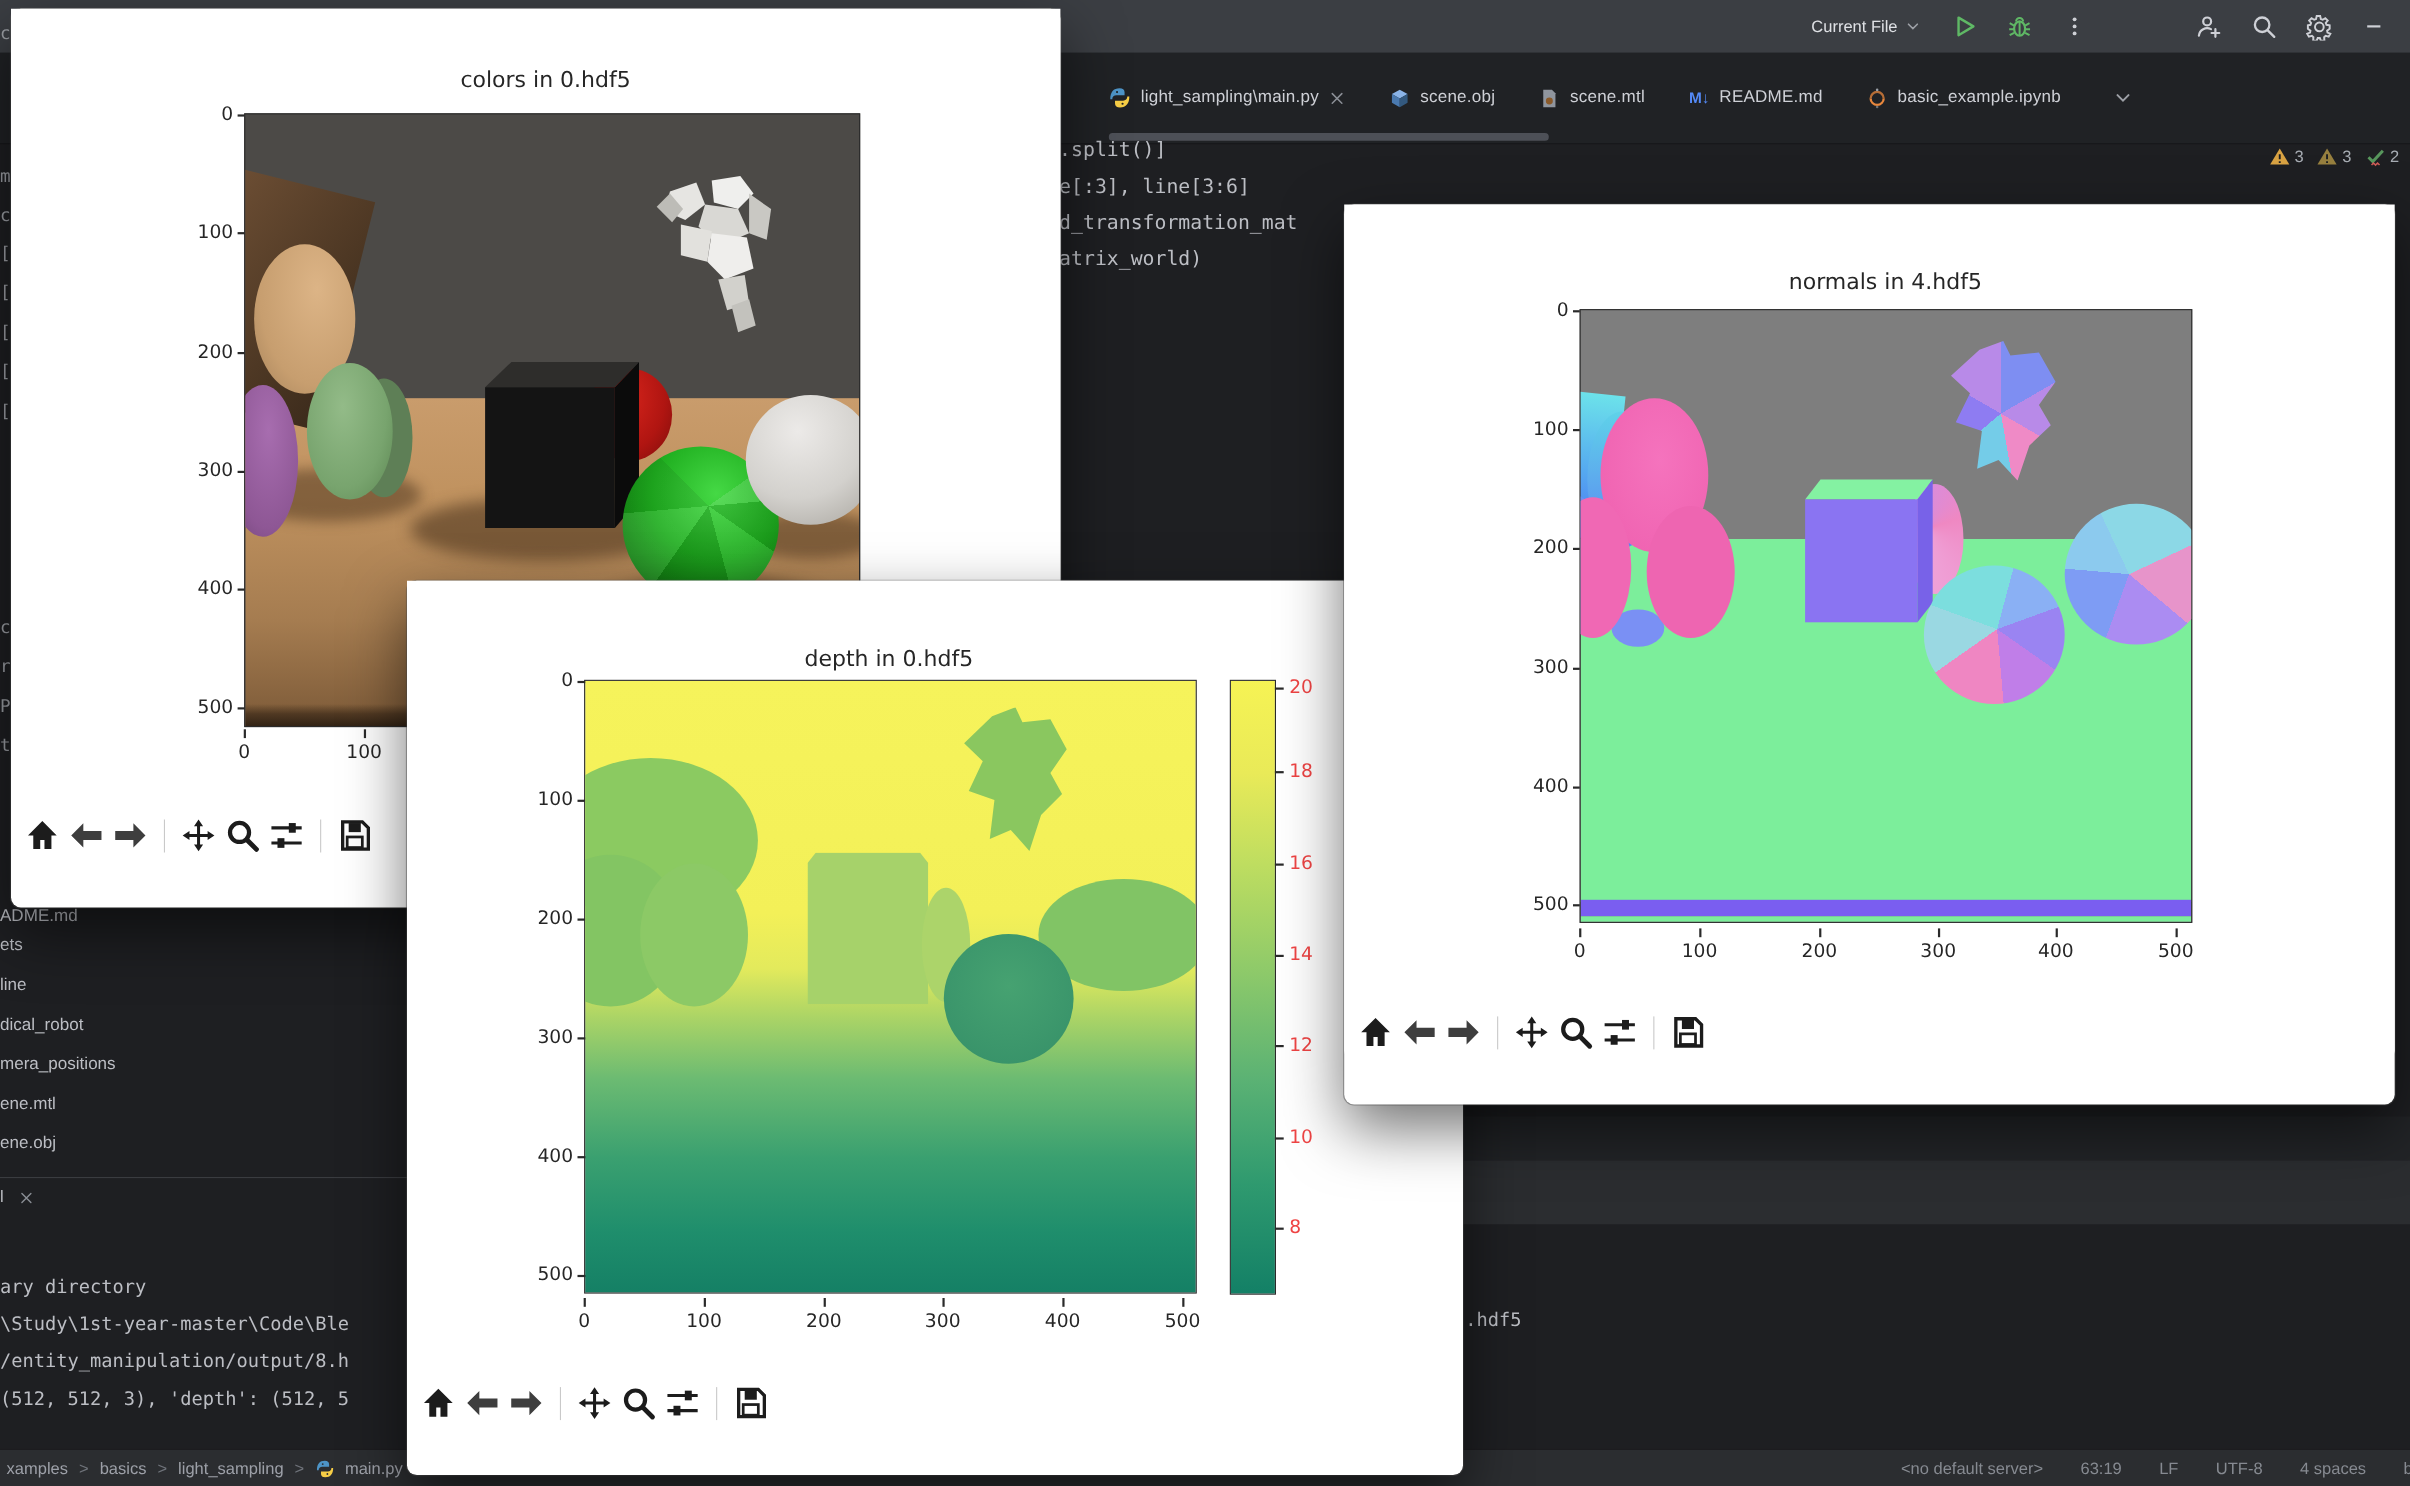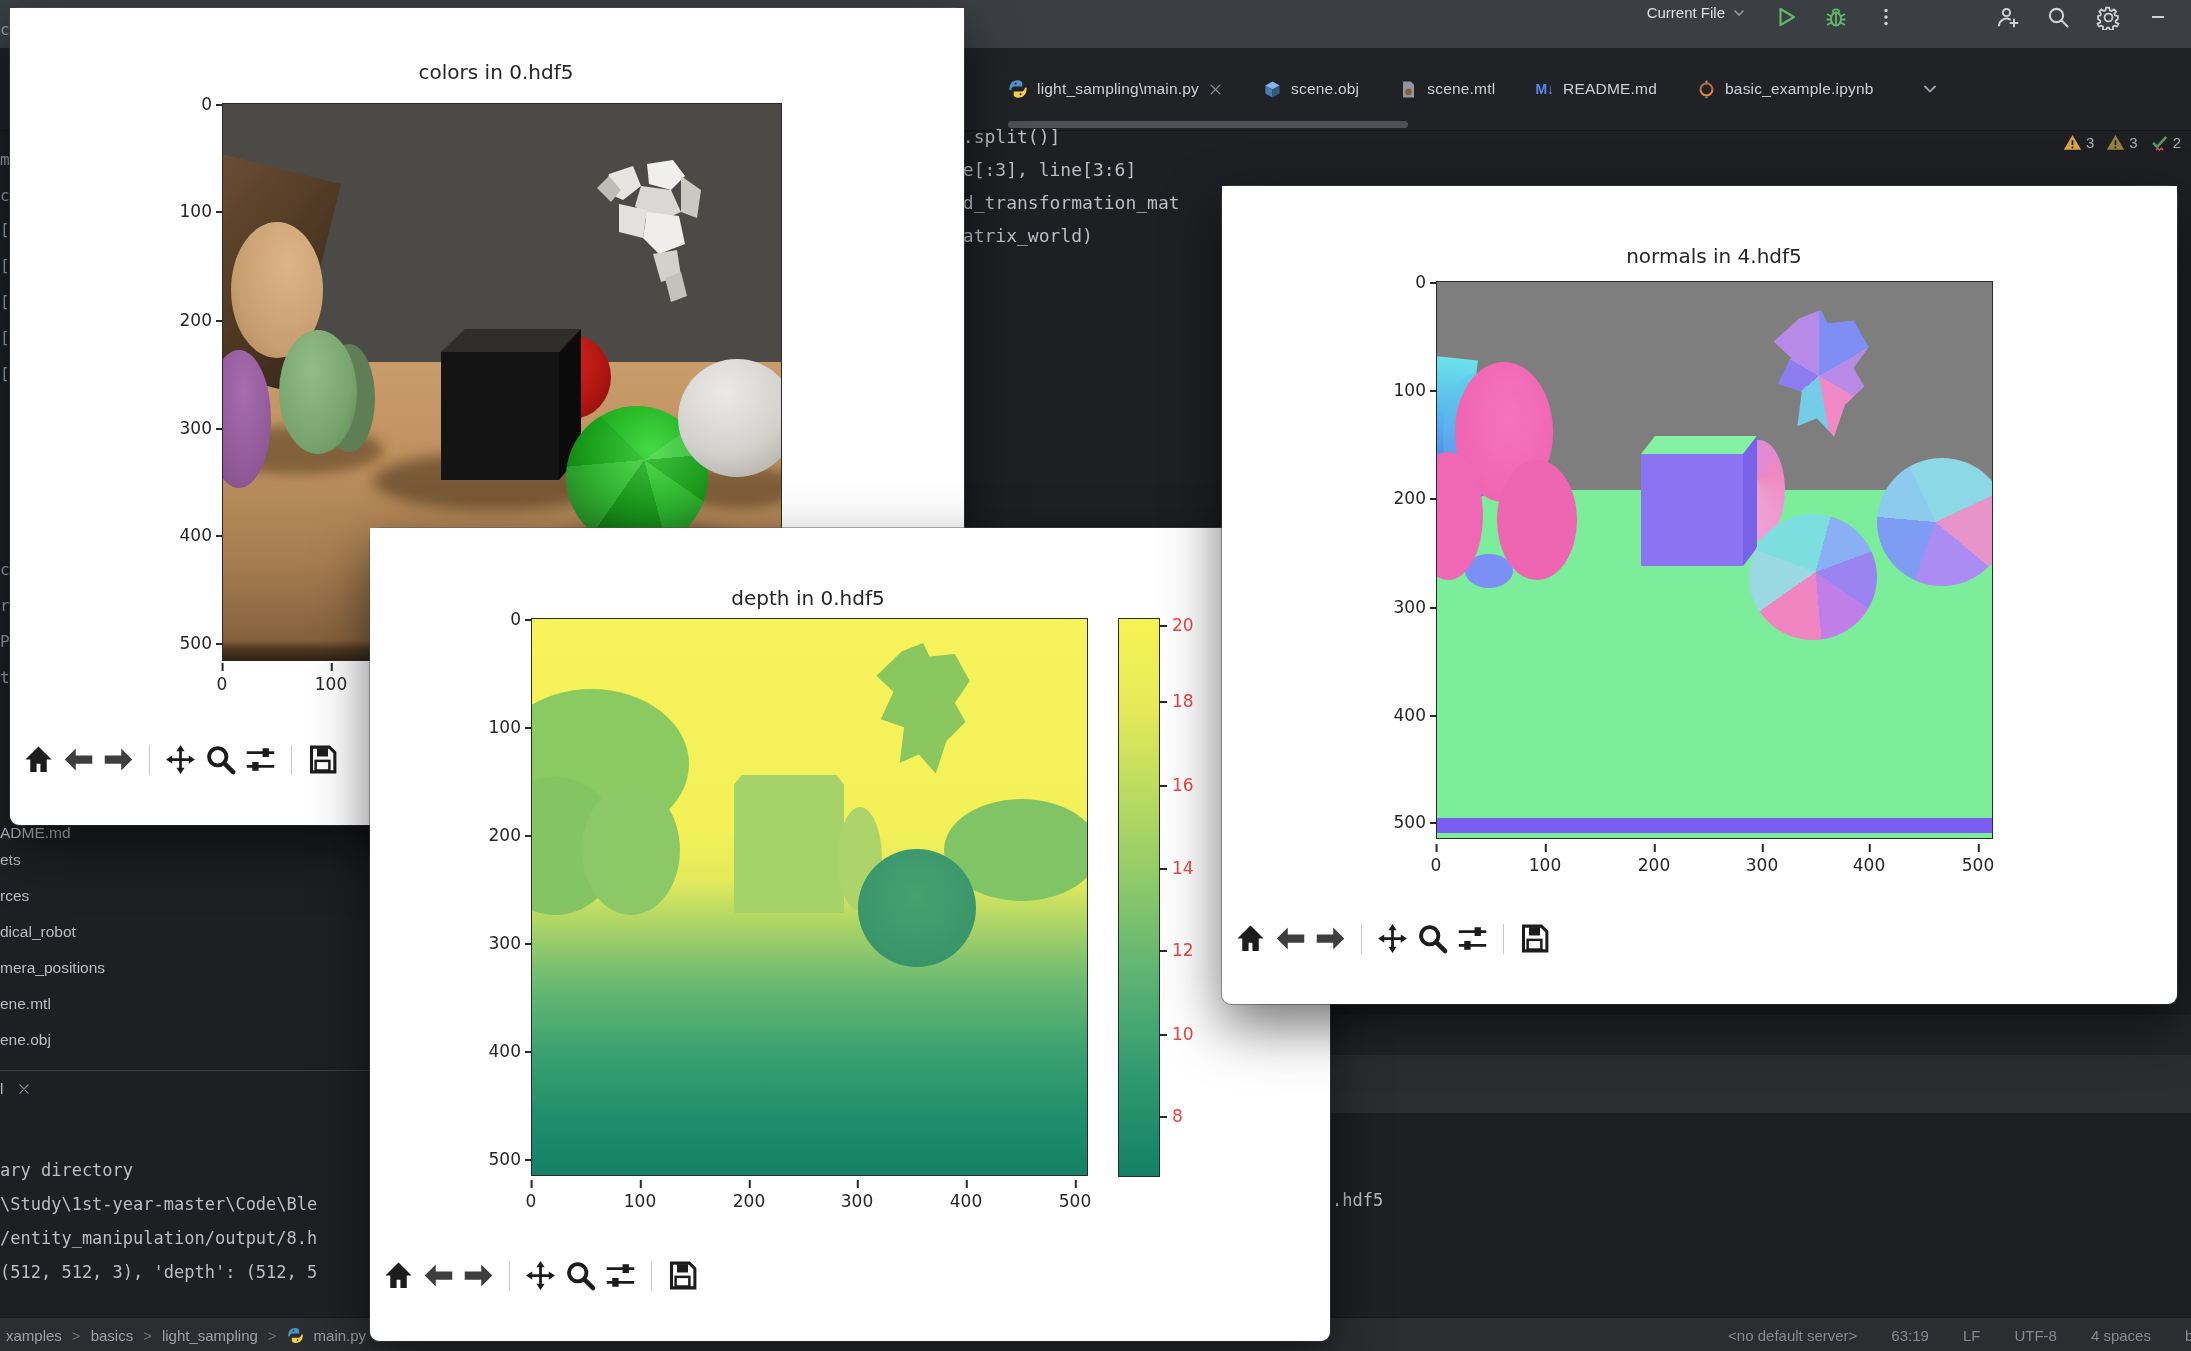--- a/index.html
+++ b/index.html
@@ -1,21 +1,21 @@
 <!DOCTYPE html>
 <html><head>
 <meta charset="utf-8">
 <style>
   html,body{margin:0;padding:0;background:#101113;}
   #screen{position:relative;width:2191px;height:1351px;overflow:hidden;background:#1e1f22;
           font-family:"Liberation Sans",sans-serif;}
   .abs{position:absolute;}
   
   .topbar{left:0;top:0;width:2191px;height:48px;background:#3b3e43;display:flex;align-items:center;}
-  .topbar-right{position:absolute;right:14px;top:0;height:48px;display:flex;align-items:flex-start;gap:12px;}
+  .topbar-right{position:absolute;right:14px;top:0;height:48px;display:flex;align-items:center;gap:12px;}
   .runcfg{display:flex;align-items:center;gap:6px;color:#dfe1e5;font-size:15px;padding:4px 8px;border-radius:6px;cursor:default;}
   .tbtn{width:38px;height:34px;display:flex;align-items:center;justify-content:center;border-radius:6px;}
   .tabstrip{left:0;top:48px;width:2191px;height:82px;background:#202225;border-bottom:1px solid #17181b;}
   .tabs{position:absolute;left:1008px;top:0;height:82px;display:flex;align-items:center;gap:40px;}
   .tab{display:flex;align-items:center;gap:9px;color:#ced0d6;font-size:15.5px;white-space:nowrap;}
   .tab .lbl{letter-spacing:.2px;}
   .tabscroll{left:1008px;top:121px;width:400px;height:7px;border-radius:4px;background:#4d5057;}
   .inspections{right:10px;top:133px;display:flex;align-items:center;gap:12px;color:#a8adb4;font-size:15px;}
   .insp{display:flex;align-items:center;gap:4px;}
   .codeline{left:952px;color:#bcbec4;font:18px "DejaVu Sans Mono","Liberation Mono",monospace;white-space:pre;}
@@ -278,21 +278,21 @@
   <div class="abs leftfrag" style="top:292px">[</div>
   <div class="abs leftfrag" style="top:328px">[</div>
   <div class="abs leftfrag" style="top:364px">[</div>
   <div class="abs leftfrag" style="top:560px">c</div>
   <div class="abs leftfrag" style="top:596px">r</div>
   <div class="abs leftfrag" style="top:632px">P</div>
   <div class="abs leftfrag" style="top:668px">t</div>
 
   <div class="abs treeitem" style="top:824px">ADME.md</div>
   <div class="abs treeitem" style="top:851px">ets</div>
-  <div class="abs treeitem" style="top:887px">rces</div>
+  <div class="abs treeitem" style="top:887px">line</div>
   <div class="abs treeitem" style="top:923px">dical_robot</div>
   <div class="abs treeitem" style="top:959px">mera_positions</div>
   <div class="abs treeitem" style="top:995px">ene.mtl</div>
   <div class="abs treeitem" style="top:1031px">ene.obj</div>
   <div class="abs treediv"></div>
   <div class="abs tooltab">
     <span>l</span>
     <svg width="14" height="14" style="color:#8a8e95">
         <use href="#i-x"></use>
       </svg>

